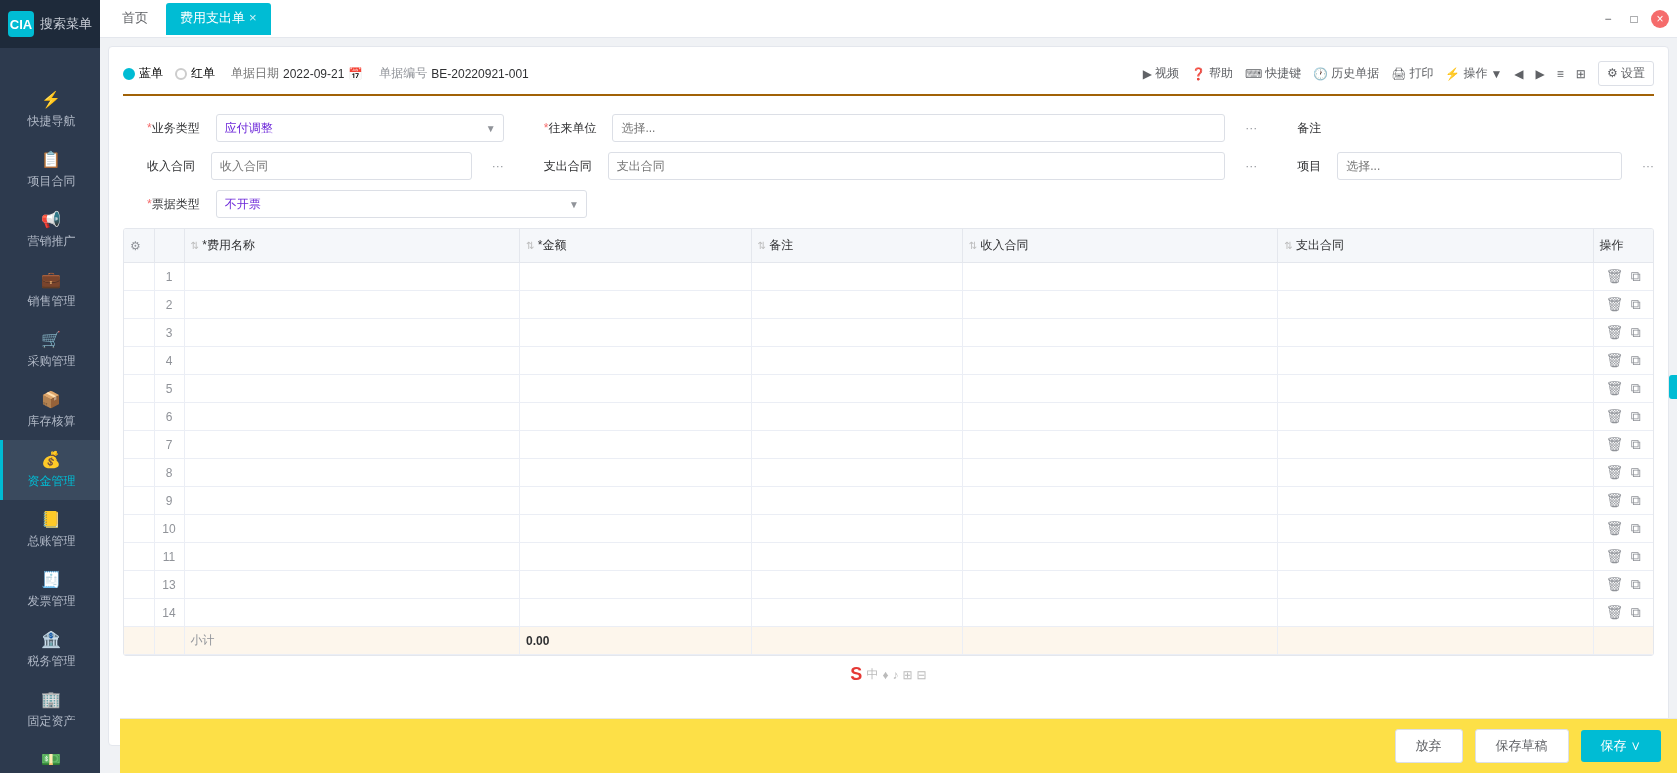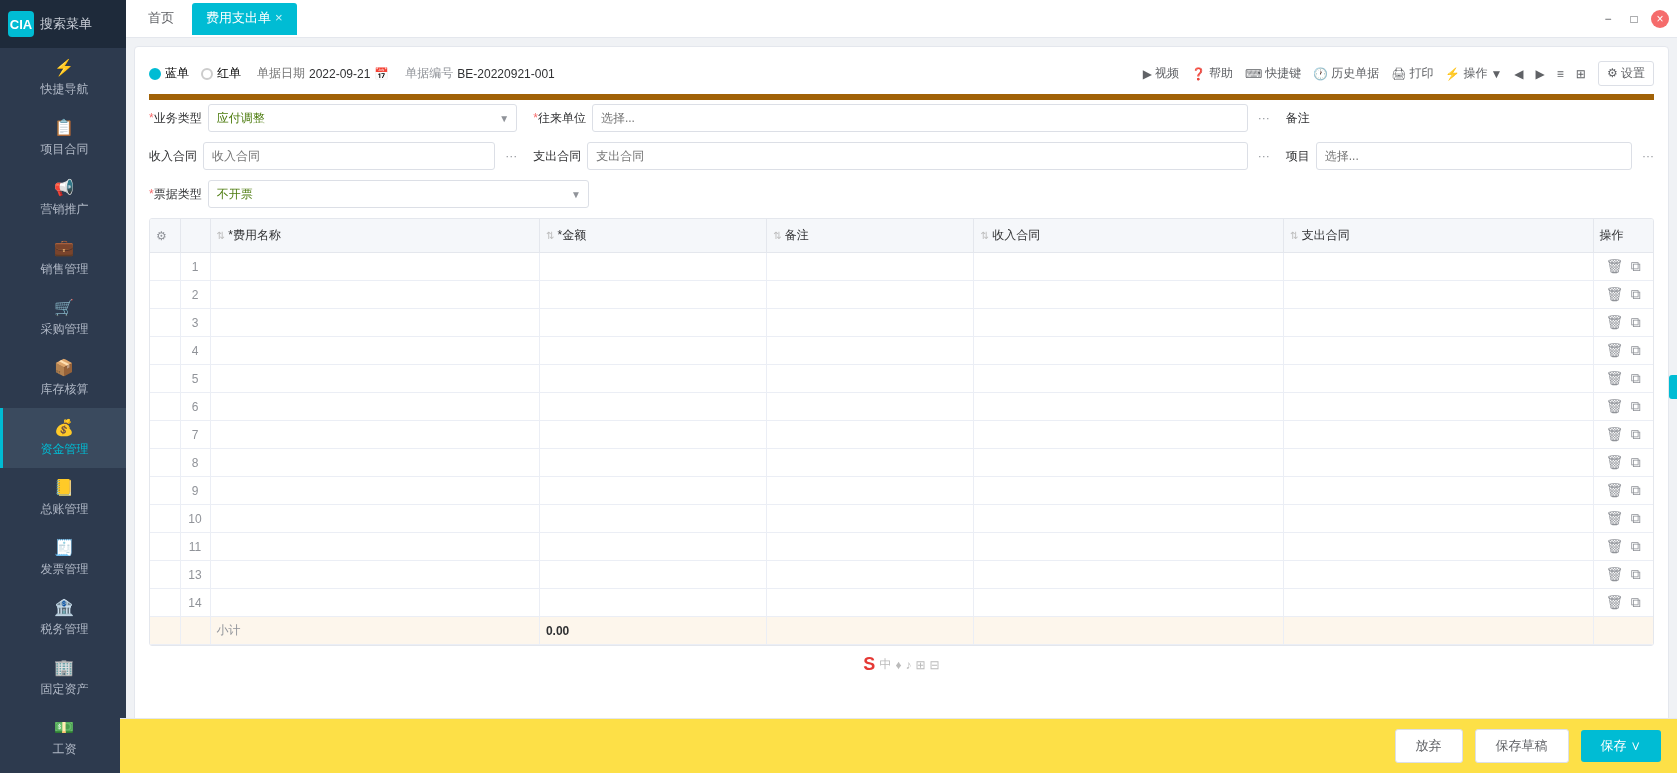--- a/index.html
+++ b/index.html
@@ -1,26 +1,27 @@
 <!DOCTYPE html>
 <html><head>
   <meta charset="utf-8">
   <style>
     * { box-sizing: border-box; margin: 0; padding: 0; }
     body { font-family: "Microsoft YaHei", sans-serif; font-size: 12px; background: #f0f2f5; display: flex; height: 773px; overflow: hidden; }
 
     
     .sidebar {
-      width: 126px;
+      width: 100px;
       background: #2d3a4e;
       color: #c8cdd6;
       display: flex;
       flex-direction: column;
       height: 100%;
       flex-shrink: 0;
+      gap: 32px;
     }
     .sidebar-header {
       background: #1e2a3a;
       padding: 12px 8px;
       display: flex;
       align-items: center;
       gap: 6px;
       height: 48px;
     }
     .sidebar-header-icon {
@@ -101,22 +102,22 @@
       padding: 10px 14px;
       border: 1px solid #e4e7ed;
     }
 
     
     .toolbar-row {
       display: flex;
       align-items: center;
       gap: 16px;
       padding: 4px 0 8px 0;
-      border-bottom: 6px solid #a16207;
-      margin-bottom: 4px;
+      border-bottom: 2px solid #a16207;
+      margin-bottom: 18px;
     }
     .radio-group { display: flex; gap: 12px; align-items: center; }
     .radio-label { display: flex; align-items: center; gap: 4px; cursor: pointer; font-size: 12px; }
     .radio-dot-blue {
       width: 12px; height: 12px; border-radius: 50%;
       border: 2px solid #00bcd4; background: #00bcd4;
       position: relative;
     }
     .radio-dot-red {
       width: 12px; height: 12px; border-radius: 50%;
@@ -140,21 +141,21 @@
     }
 
     
     .form-row {
       display: flex;
       align-items: center;
       gap: 16px;
       margin-bottom: 10px;
     }
     .form-group {
-      display: flex; align-items: center; gap: 6px; flex: 1;
+      display: flex; align-items: center; gap: 16px; flex: 1; margin-left: 24px;
     }
     .form-label {
       font-size: 12px; color: #303133; white-space: nowrap;
     }
     .required { color: #f56c6c; }
     .form-input {
       flex: 1;
       height: 28px;
       border: 1px solid #dcdfe6;
       border-radius: 3px;
@@ -166,21 +167,21 @@
     .form-select-wrapper {
       flex: 1; display: flex; align-items: center; position: relative;
     }
     .form-select {
       flex: 1;
       height: 28px;
       border: 1px solid #dcdfe6;
       border-radius: 3px;
       padding: 0 28px 0 8px;
       font-size: 12px;
-      color: #4d7c0f;
+      color: #6d28d9;
       appearance: none;
       outline: none;
       background: #fff;
     }
     .select-arrow {
       position: absolute; right: 8px; top: 50%; transform: translateY(-50%);
       color: #909399; pointer-events: none; font-size: 10px;
     }
     .field-extra-btn {
       color: #909399; font-size: 12px; margin-left: 4px; cursor: pointer;

